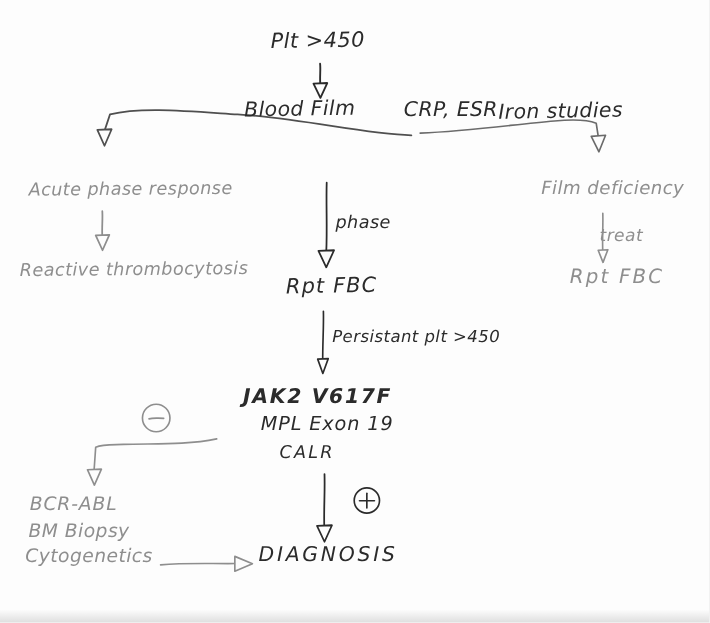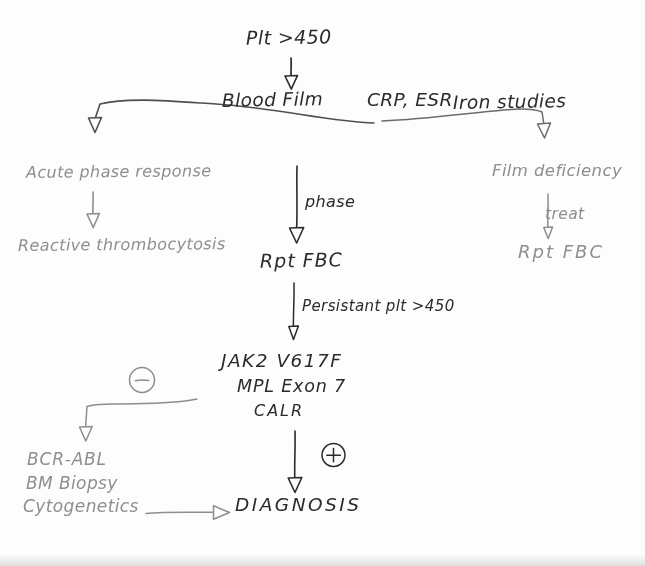--- a/index.html
+++ b/index.html
@@ -101,22 +101,22 @@
   <div class="txt muted" style="left:18px;top:236px;font-size:16px;transform:rotate(-.5deg);">Reactive thrombocytosis</div>
 
   <div class="txt muted" style="left:492px;top:162px;font-size:16.5px;">Film deficiency</div>
   <div class="txt muted" style="left:545px;top:206px;font-size:15.5px;">treat</div>
   <div class="txt muted" style="left:518px;top:242px;font-size:18px;letter-spacing:2px;">Rpt FBC</div>
 
   <div class="txt" style="left:305px;top:193px;font-size:16px;">phase</div>
   <div class="txt" style="left:260px;top:250px;font-size:19px;transform:rotate(-1deg);letter-spacing:1px;">Rpt FBC</div>
   <div class="txt" style="left:302px;top:298px;font-size:15px;">Persistant plt &gt;450</div>
 
-  <div class="txt" style="left:221px;top:351px;font-size:18.5px;letter-spacing:1.5px;">JAK2 V617F</div>
-  <div class="txt" style="left:237px;top:377px;font-size:17.5px;letter-spacing:.8px;">MPL Exon 7</div>
+  <div class="txt" style="left:221px;top:351px;font-size:18.5px;letter-spacing:1.5px;font-weight:bold;">JAK2 V617F</div>
+  <div class="txt" style="left:237px;top:377px;font-size:17.5px;letter-spacing:.8px;">MPL Exon 19</div>
   <div class="txt" style="left:254px;top:402px;font-size:16px;letter-spacing:2px;">CALR</div>
 
   <div class="txt muted" style="left:26px;top:474px;font-size:17px;">BM Biopsy</div>
   <div class="txt muted" style="left:27px;top:450px;font-size:17px;letter-spacing:.8px;">BCR-ABL</div>
   <div class="txt" style="left:235px;top:495px;font-size:18.5px;letter-spacing:2.5px;">DIAGNOSIS</div>
 
   <div class="txt muted" style="left:23px;top:497px;font-size:17px;">Cytogenetics</div>
 
   <div class="bottom-shade"></div>
 </div>

